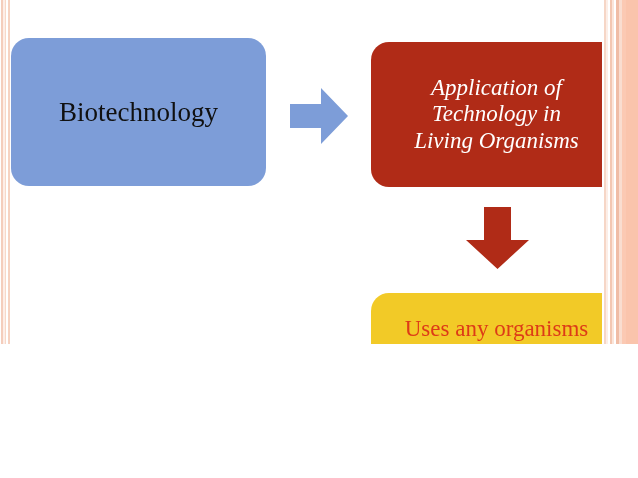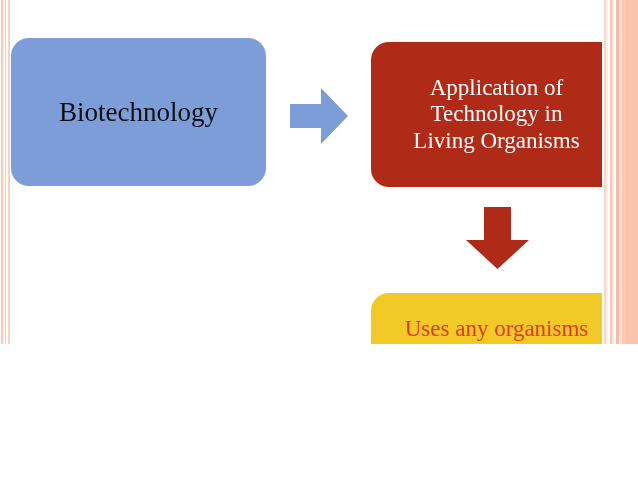--- a/index.html
+++ b/index.html
@@ -83,20 +83,21 @@
 
   #box-application {
     left: 371px;
     top: 42px;
     width: 251px;
     height: 145px;
     background: #B02B17;
     color: #FFFFFF;
     font-size: 23px;
     padding: 4px 12px;
+    font-style: italic;
   }
 
   #box-uses {
     left: 371px;
     top: 293px;
     width: 251px;
     height: 150px;
     background: #F2CA27;
     color: #DD3B17;
     font-size: 23px;

